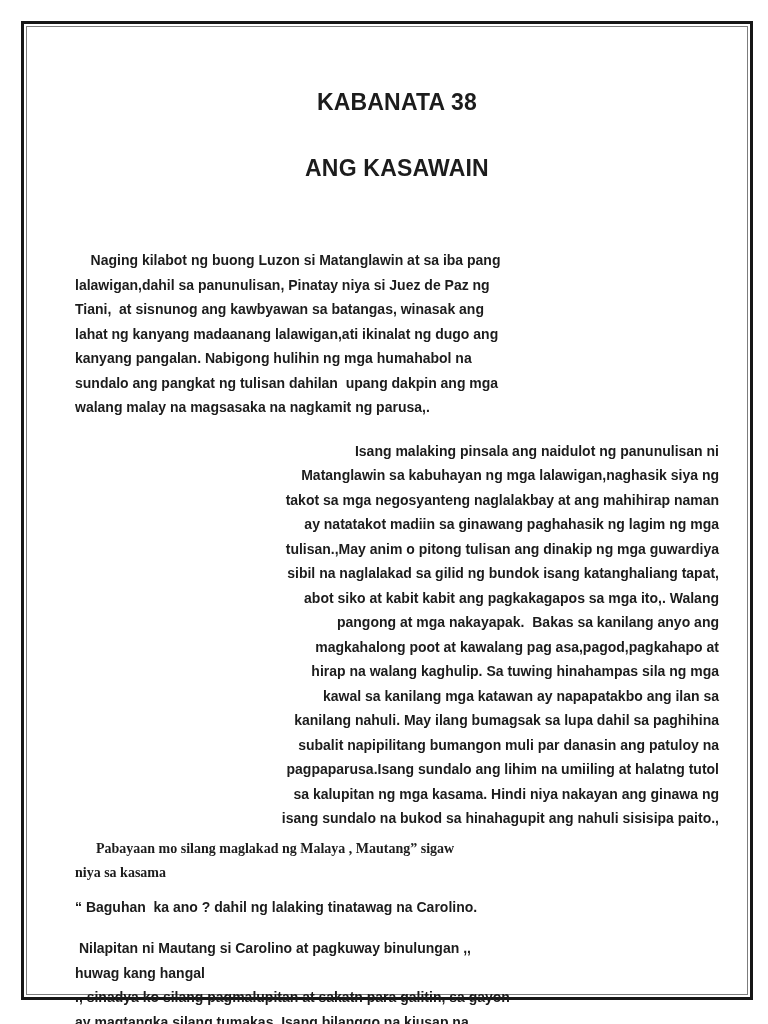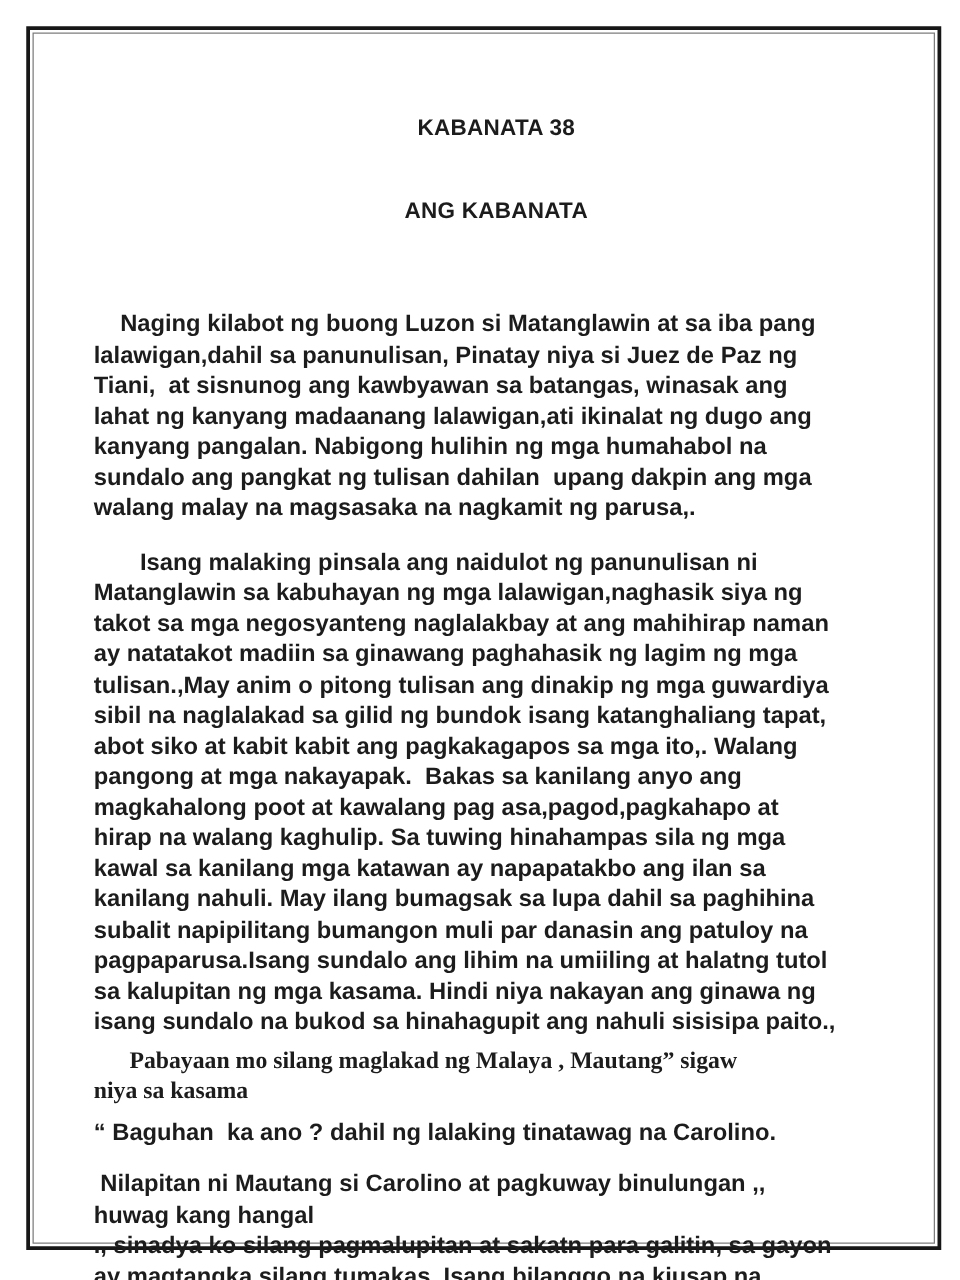--- a/index.html
+++ b/index.html
@@ -28,48 +28,48 @@
   }
   .page-content {
     position: absolute;
     inset: 3px;
     padding: 20px 28px 0 48px;
     box-sizing: border-box;
     color: #1c1c1c;
   }
   .doc-title {
     text-align: center;
-    font-size: 18px;
+    font-size: 23px;
     font-weight: 700;
     line-height: 22px;
     letter-spacing: 0.2px;
     white-space: pre;
   }
   .para {
     margin: 0;
-    font-size: 19px;
+    font-size: 14px;
     font-weight: 700;
     line-height: 24.5px;
     white-space: pre;
   }
   .para-1 { margin-top: 25px; }
-  .para-2 { margin-top: 19px; }
+  .para-2 { margin-top: 19px; text-align: right; }
   .para-3 { margin-top: 6px; font-family: Liberation Serif, serif; }
   .para-4 { margin-top: 9px; }
   .para-5 { margin-top: 17px; }
 </style>
 </head>
 <body>
 
 <div class="page-frame">
   <div class="page-frame-inner"></div>
   <div class="page-content">
     <div class="doc-title">
       <div>KABANATA 38</div>
-      <div>ANG KABANATA</div>
+      <div>ANG KASAWAIN</div>
     </div>
     <p class="para para-1">    Naging kilabot ng buong Luzon si Matanglawin at sa iba pang
 lalawigan,dahil sa panunulisan, Pinatay niya si Juez de Paz ng
 Tiani,  at sisnunog ang kawbyawan sa batangas, winasak ang
 lahat ng kanyang madaanang lalawigan,ati ikinalat ng dugo ang
 kanyang pangalan. Nabigong hulihin ng mga humahabol na
 sundalo ang pangkat ng tulisan dahilan  upang dakpin ang mga
 walang malay na magsasaka na nagkamit ng parusa,.</p>
     <p class="para para-2">       Isang malaking pinsala ang naidulot ng panunulisan ni
 Matanglawin sa kabuhayan ng mga lalawigan,naghasik siya ng

